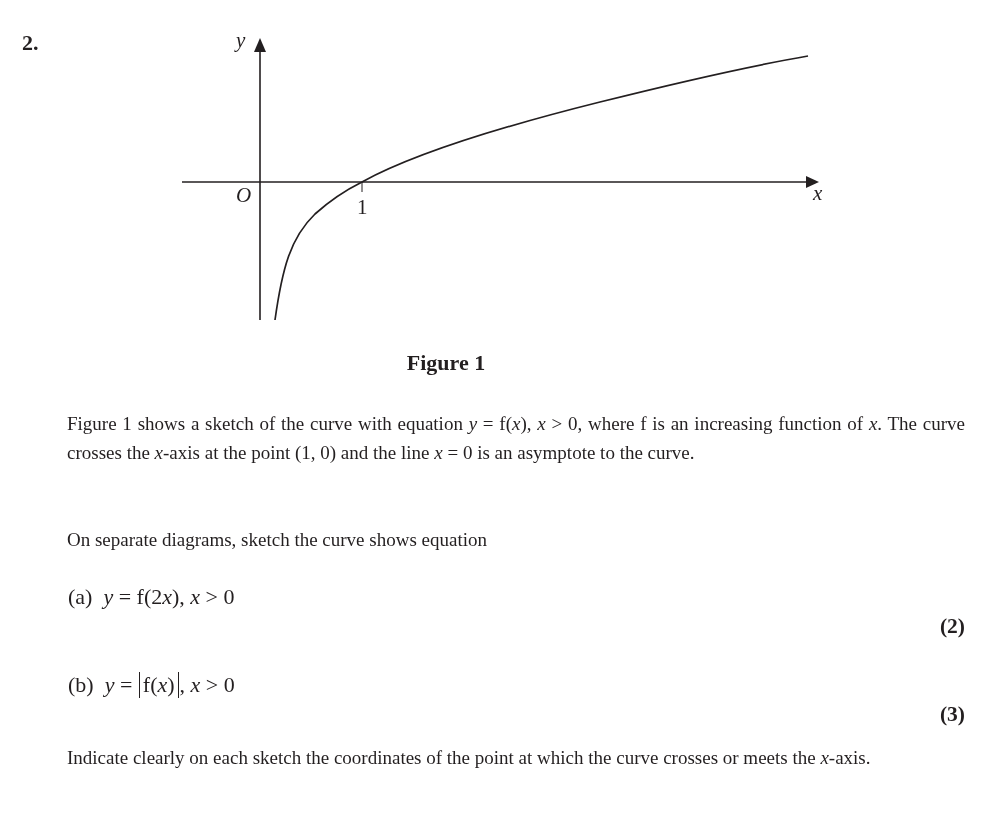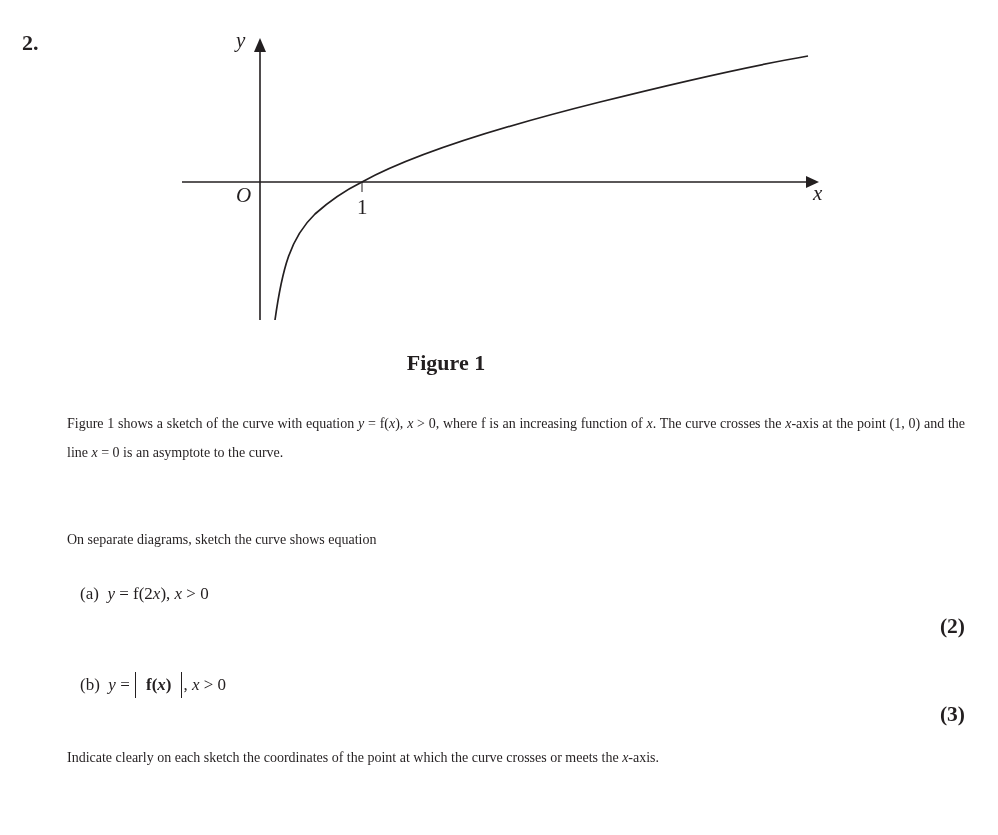--- a/index.html
+++ b/index.html
@@ -2,34 +2,34 @@
 <html><head>
 <meta charset="utf-8">
 <style>
   html, body { margin: 0; padding: 0; background: #ffffff; }
   body { width: 998px; height: 835px; position: relative; overflow: hidden;
          font-family: "Liberation Serif", "DejaVu Serif", serif; color: #231f20; }
   .qnum { position: absolute; left: 22px; top: 30px; font-weight: bold; font-size: 22px; }
   .figure { position: absolute; left: 0; top: 0; width: 998px; height: 340px; }
   .caption { position: absolute; left: 0; width: 892px; top: 350px; text-align: center;
              font-weight: bold; font-size: 22px; }
-  .para { position: absolute; left: 67px; width: 898px; font-size: 14px; line-height: 29px;
+  .para { position: absolute; left: 67px; width: 898px; font-size: 19px; line-height: 29px;
           text-align: justify; }
   .p1 { top: 409px; }
   .p2 { top: 525px; }
-  .part { position: absolute; left: 80px; font-size: 17px; }
+  .part { position: absolute; left: 68px; font-size: 22px; }
   .pa { top: 584px; }
   .pb { top: 672px; }
   .marks { position: absolute; right: 33px; font-weight: bold; font-size: 21.5px; }
   .ma { top: 614px; }
   .mb { top: 702px; }
   .p3 { top: 743px; }
   i { font-style: italic; }
   .abs { display: inline-block; border-left: 1.3px solid #231f20; border-right: 1.3px solid #231f20;
-         padding: 0 10px; line-height: 26px; margin: 0 1px; font-weight: bold; }
+         padding: 0 3px; line-height: 26px; margin: 0 1px; }
   svg text { font-family: "Liberation Serif", "DejaVu Serif", serif; fill: #231f20; }
 </style>
 </head>
 <body>
 
 <div class="qnum">2.</div>
 
 <svg class="figure" viewBox="0 0 998 340" width="998" height="340">
 
   <line x1="182" y1="182" x2="808" y2="182" stroke="#231f20" stroke-width="1.6"></line>

